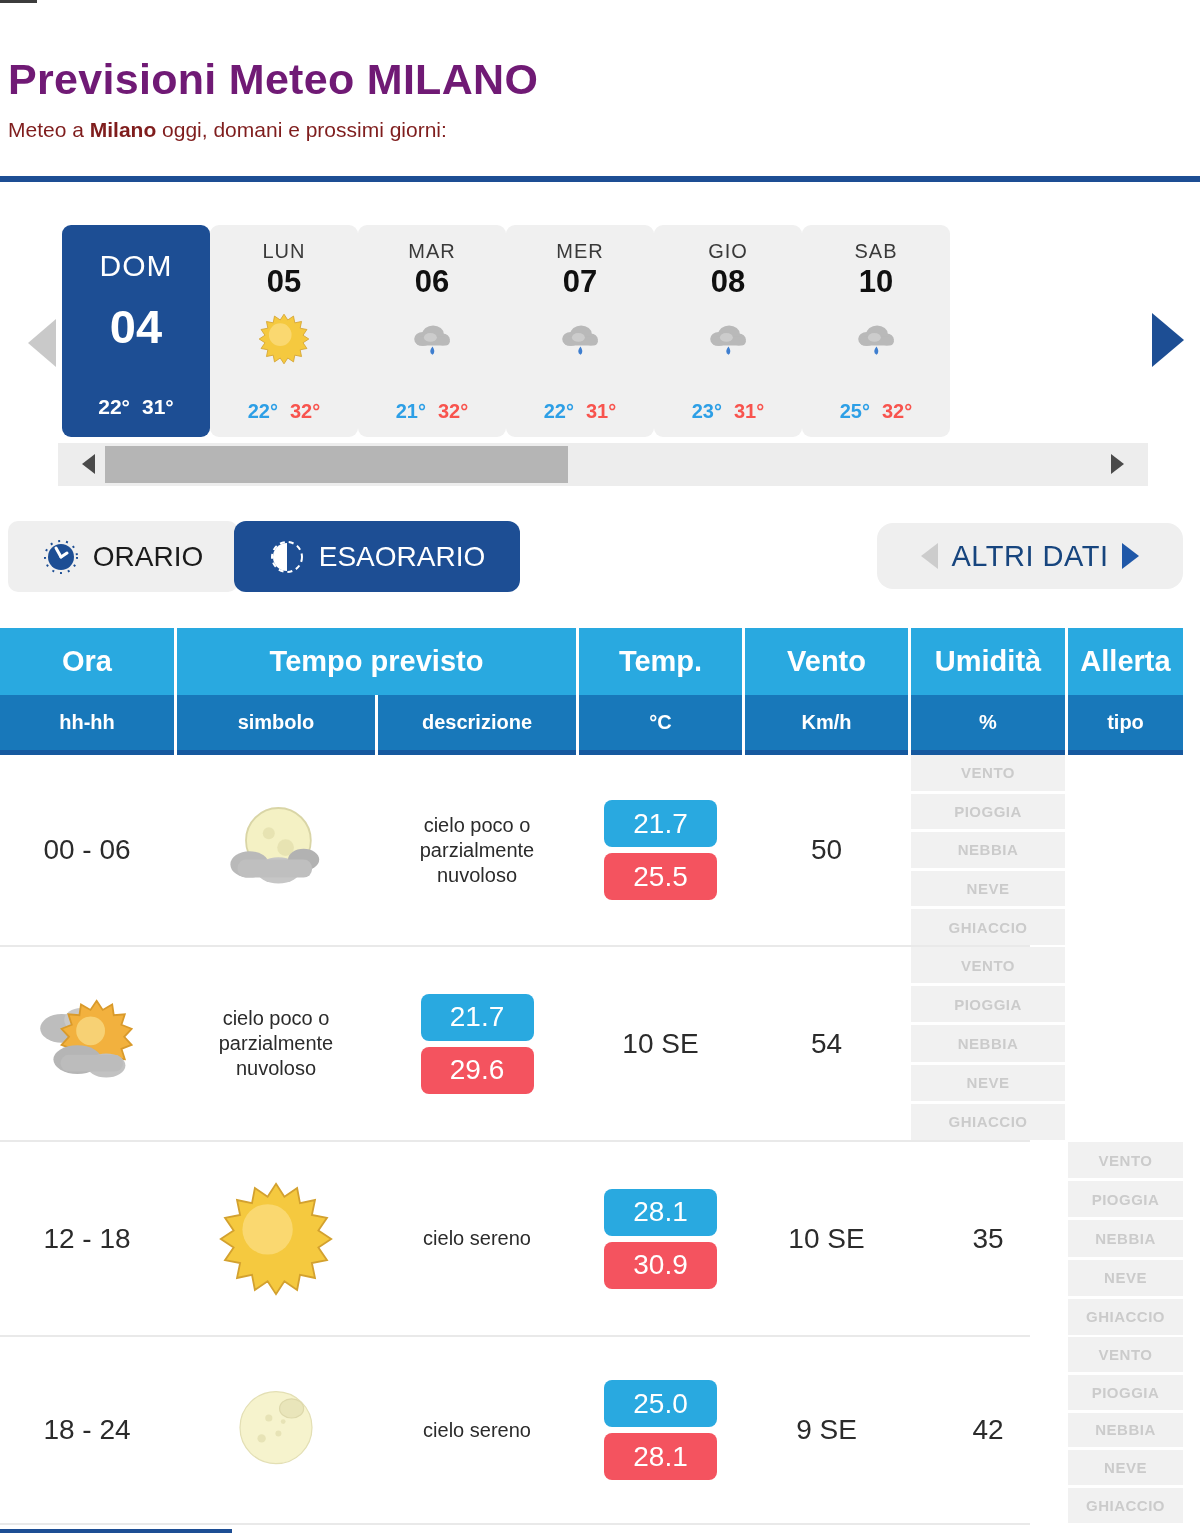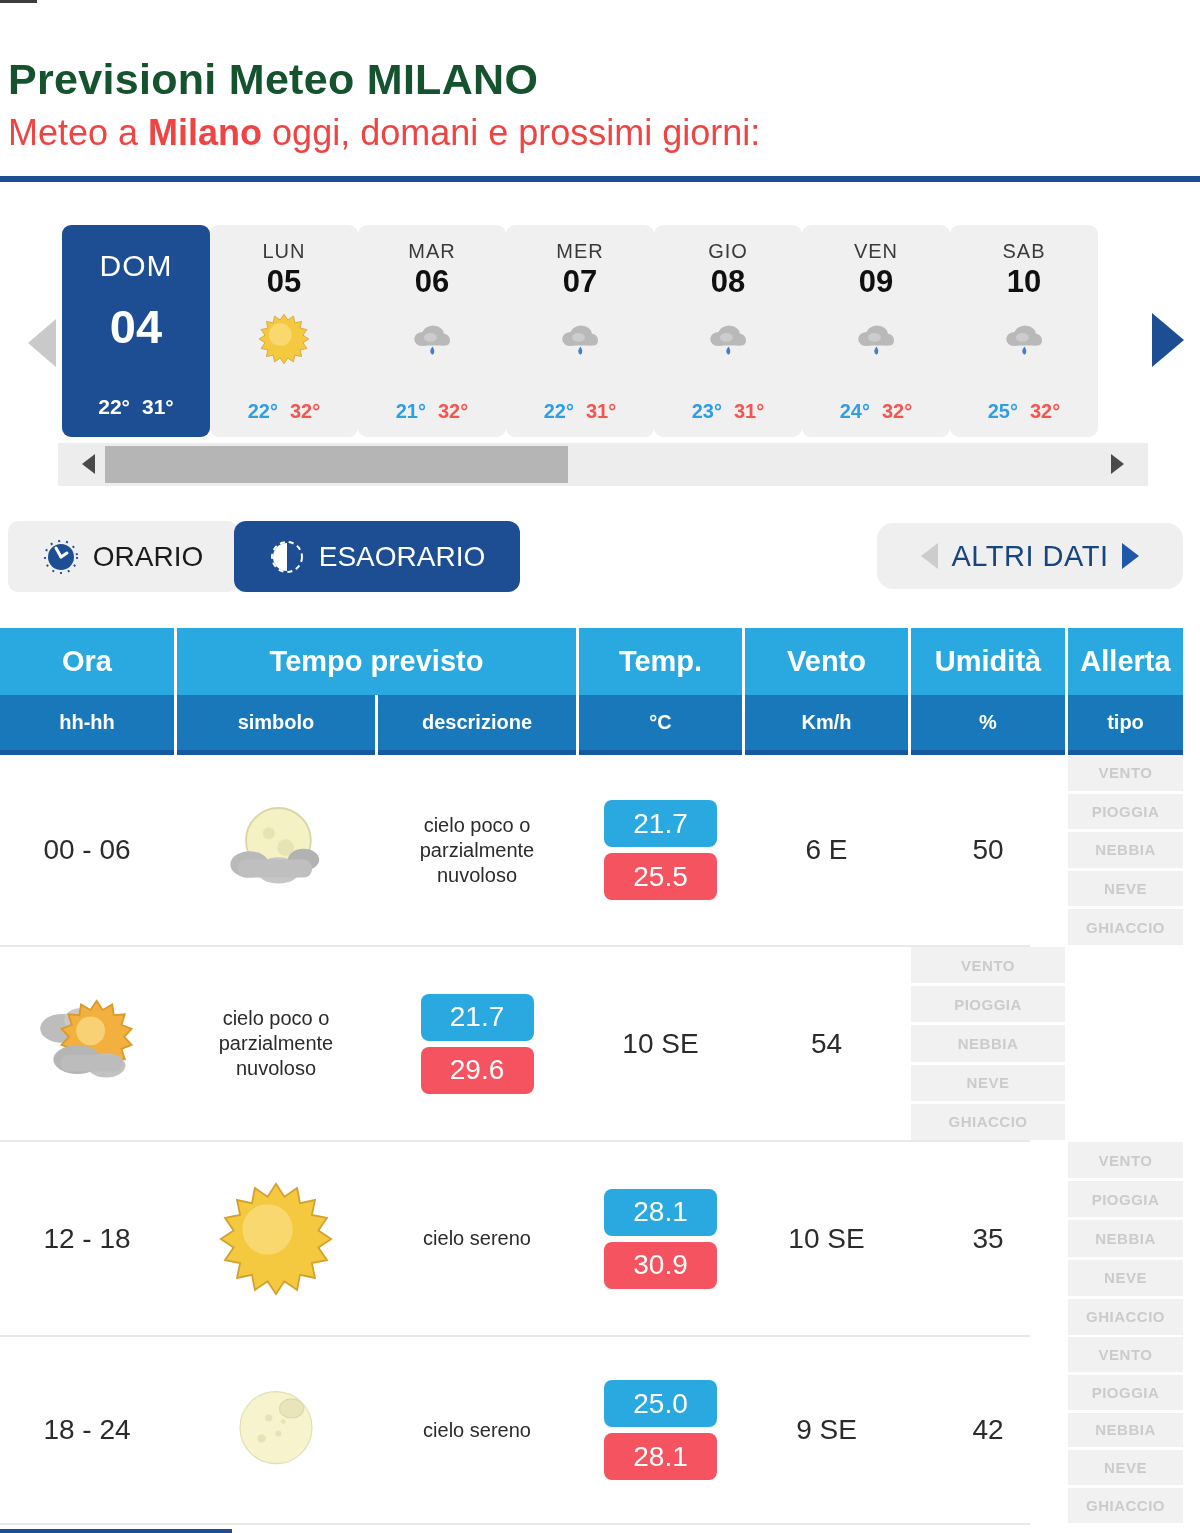--- a/index.html
+++ b/index.html
@@ -2,22 +2,22 @@
 <html><head>
 <meta charset="utf-8">
 <style>
   html,body{margin:0;padding:0;}
   body{
     width:1200px;height:1533px;position:relative;overflow:hidden;
     background:#ffffff;font-family:"Liberation Sans",sans-serif;
   }
   
   .top-artifact{position:absolute;top:0;left:0;width:37px;height:3px;background:#3c3c3c;}
-  .page-title{position:absolute;top:26px;left:8px;font-size:43px;font-weight:bold;color:#14532d;letter-spacing:0.3px;}
-  .subtitle{position:absolute;top:112px;left:8px;font-size:36px;color:#ef4444;}
+  .page-title{position:absolute;top:26px;left:8px;font-size:43px;font-weight:bold;color:#701a75;letter-spacing:0.3px;}
+  .subtitle{position:absolute;top:118px;left:8px;font-size:21px;color:#7f1d1d;}
   .subtitle b{font-weight:bold;}
   .blue-rule{position:absolute;top:176px;left:0;width:1200px;height:6px;background:#1d4e94;}
 
   
   .carousel{position:absolute;top:225px;left:0;width:1200px;height:212px;}
   .nav-prev{position:absolute;left:28px;top:94px;width:0;height:0;
     border-top:24px solid transparent;border-bottom:24px solid transparent;border-right:28px solid #c9c9c9;cursor:pointer;}
   .nav-next{position:absolute;right:16px;top:88px;width:0;height:0;
     border-top:27px solid transparent;border-bottom:27px solid transparent;border-left:32px solid #1d4e94;cursor:pointer;}
   .cards{position:absolute;left:62px;top:0;display:flex;}
@@ -140,33 +140,20 @@
             <ellipse cx="33" cy="50" rx="16" ry="13" fill="#b9b9b9"></ellipse>
             <ellipse cx="52" cy="41" rx="20" ry="16" fill="#b9b9b9"></ellipse>
             <ellipse cx="70" cy="51" rx="13" ry="11" fill="#b9b9b9"></ellipse>
             <rect x="20" y="46" width="63" height="16" rx="8" fill="#b9b9b9"></rect>
             <ellipse cx="47" cy="47" rx="12" ry="8" fill="#d9d9d9" opacity="0.6"></ellipse>
             <path d="M51 64 Q58 75 51 79 Q42 75 51 64" fill="#3e7ecf"></path>
           </svg></span>
       <div class="dtemps"><span class="tmin">23°</span><span class="tmax">31°</span></div>
     </div>
     <div class="day-card">
-      <div class="dname">VEN</div>
-      <div class="dnum">09</div>
-      <span class="dicon"><svg viewBox="0 0 100 100" width="100%" height="100%">
-            <ellipse cx="33" cy="50" rx="16" ry="13" fill="#b9b9b9"></ellipse>
-            <ellipse cx="52" cy="41" rx="20" ry="16" fill="#b9b9b9"></ellipse>
-            <ellipse cx="70" cy="51" rx="13" ry="11" fill="#b9b9b9"></ellipse>
-            <rect x="20" y="46" width="63" height="16" rx="8" fill="#b9b9b9"></rect>
-            <ellipse cx="47" cy="47" rx="12" ry="8" fill="#d9d9d9" opacity="0.6"></ellipse>
-            <path d="M51 64 Q58 75 51 79 Q42 75 51 64" fill="#3e7ecf"></path>
-          </svg></span>
-      <div class="dtemps"><span class="tmin">24°</span><span class="tmax">32°</span></div>
-    </div>
-    <div class="day-card">
       <div class="dname">SAB</div>
       <div class="dnum">10</div>
       <span class="dicon"><svg viewBox="0 0 100 100" width="100%" height="100%">
             <ellipse cx="33" cy="50" rx="16" ry="13" fill="#b9b9b9"></ellipse>
             <ellipse cx="52" cy="41" rx="20" ry="16" fill="#b9b9b9"></ellipse>
             <ellipse cx="70" cy="51" rx="13" ry="11" fill="#b9b9b9"></ellipse>
             <rect x="20" y="46" width="63" height="16" rx="8" fill="#b9b9b9"></rect>
             <ellipse cx="47" cy="47" rx="12" ry="8" fill="#d9d9d9" opacity="0.6"></ellipse>
             <path d="M51 64 Q58 75 51 79 Q42 75 51 64" fill="#3e7ecf"></path>
           </svg></span>
@@ -237,21 +224,20 @@
             <rect x="18" y="58" width="62" height="15" rx="7" fill="#bfbfbf"></rect>
           </svg></span>
       </div>
     <div class="bcell c-desc">
         <span>cielo poco o parzialmente nuvoloso</span>
       </div>
     <div class="bcell c-temp">
       <div class="badge bmin">21.7</div>
       <div class="badge bmax">25.5</div>
     </div>
-    <div class="bcell c-vento">6 E</div>
     <div class="bcell c-umid">50</div>
     <div class="bcell c-allerta">
       <div class="alert-label">VENTO</div>
       <div class="alert-label">PIOGGIA</div>
       <div class="alert-label">NEBBIA</div>
       <div class="alert-label">NEVE</div>
       <div class="alert-label">GHIACCIO</div>
     </div>
   </div>
 

